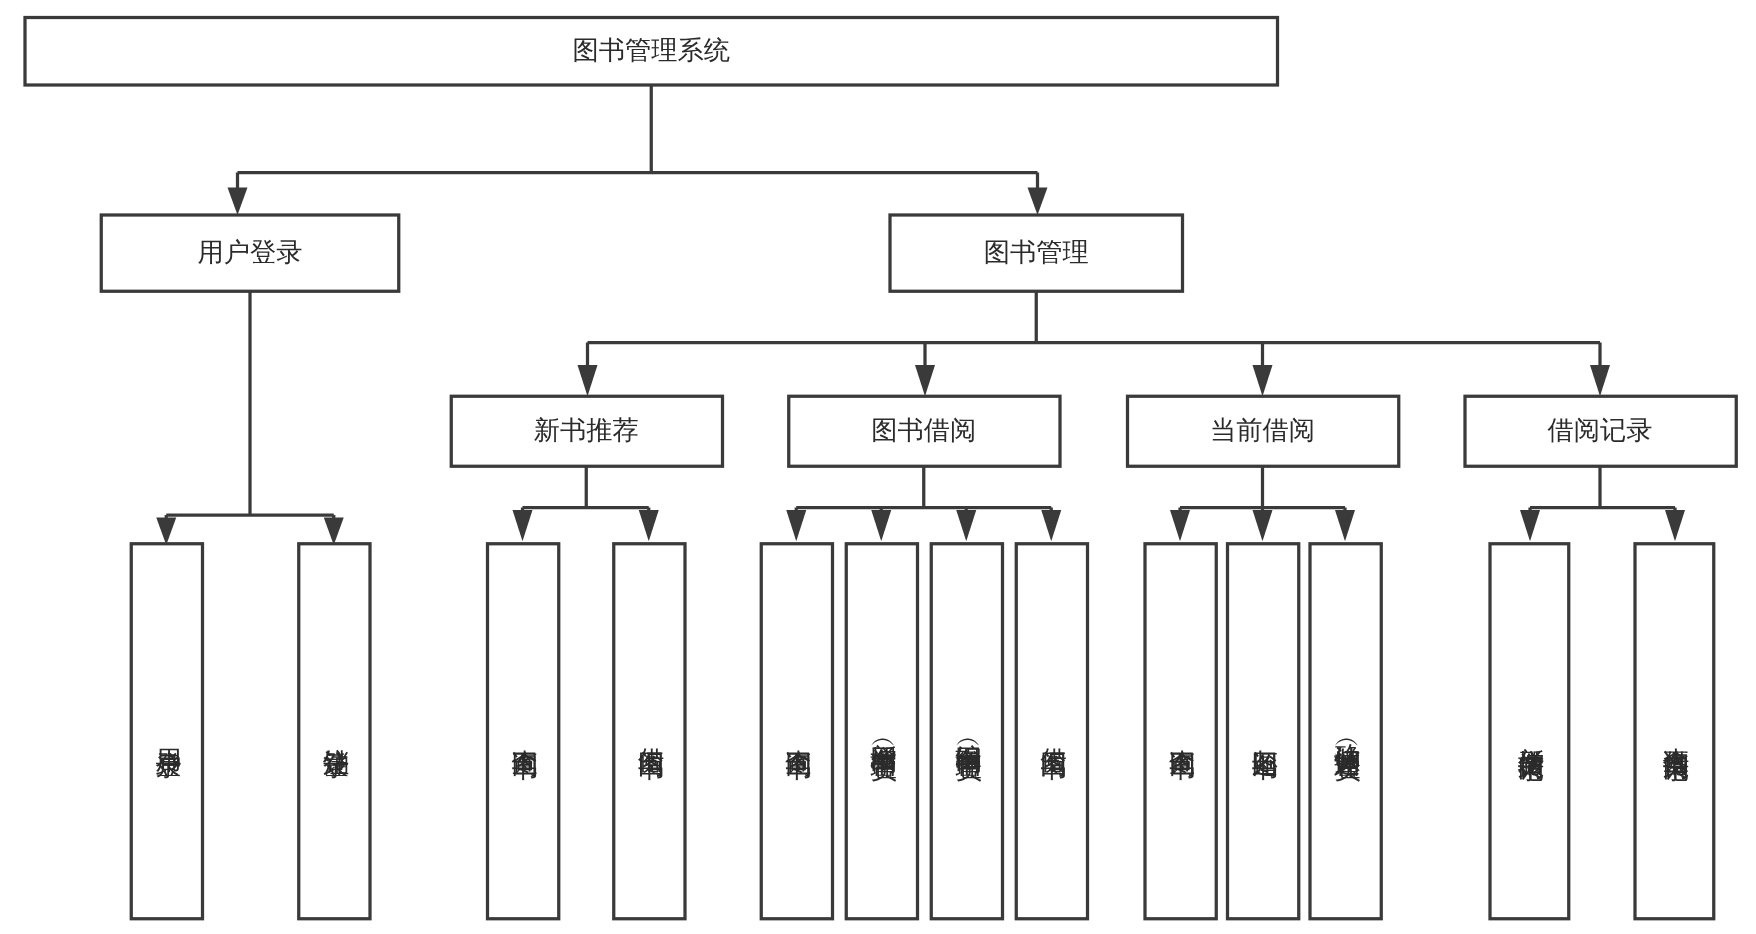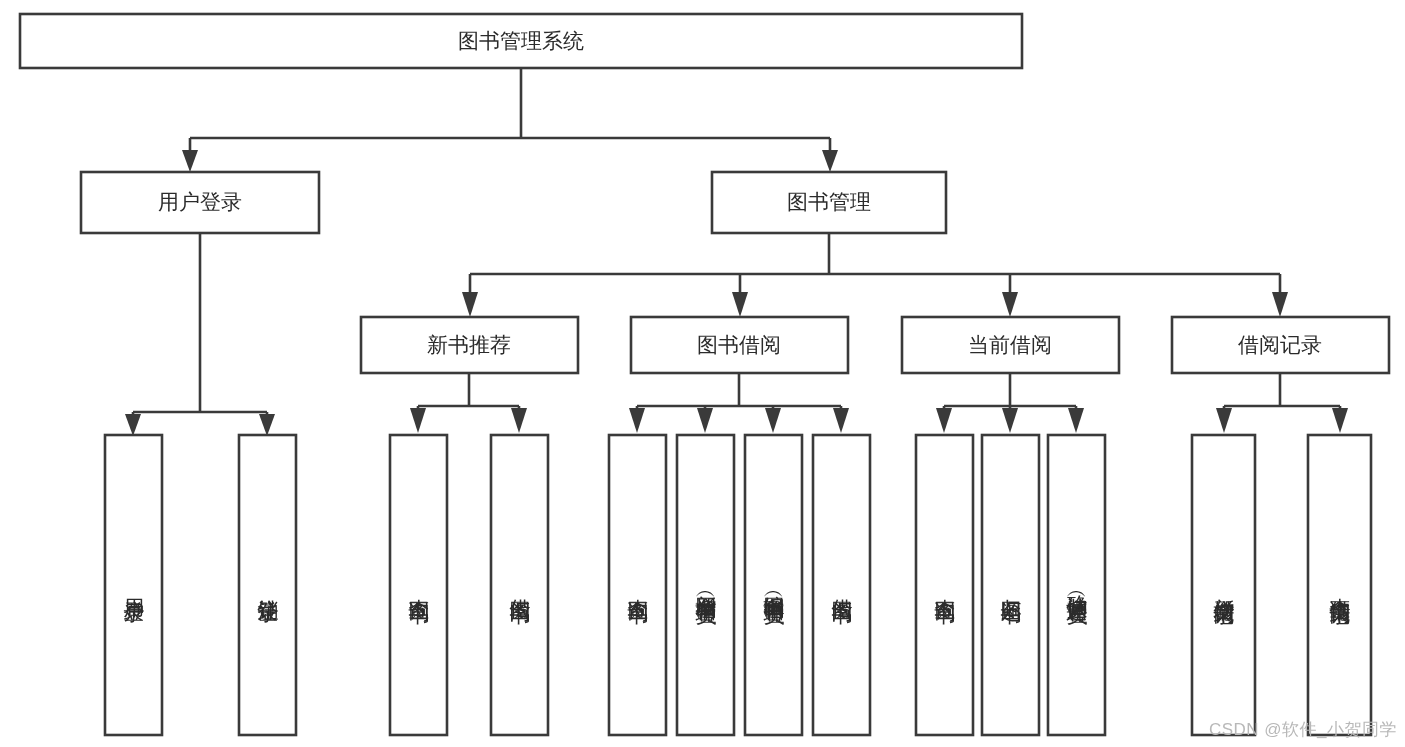--- a/index.html
+++ b/index.html
@@ -212,14 +212,13 @@
   <div class="leaf-label-wrap" style="left:745px; top:435px; width:57px; height:300px;">编辑图书（管理员）</div>
   <div class="leaf-label-wrap" style="left:813px; top:435px; width:57px; height:300px;">借阅图书</div>
 
   <div class="leaf-label-wrap" style="left:916px; top:435px; width:57px; height:300px;">查询图书</div>
   <div class="leaf-label-wrap" style="left:982px; top:435px; width:57px; height:300px;">归还图书</div>
   <div class="leaf-label-wrap" style="left:1048px; top:435px; width:57px; height:300px;">确认归还（管理员）</div>
 
   <div class="leaf-label-wrap" style="left:1192px; top:435px; width:63px; height:300px;">新增借阅记录</div>
   <div class="leaf-label-wrap" style="left:1308px; top:435px; width:63px; height:300px;">查询借阅记录</div>
 
-  <div class="watermark">CSDN @软件_小贺同学</div>
 </div>
 
 </body></html>

